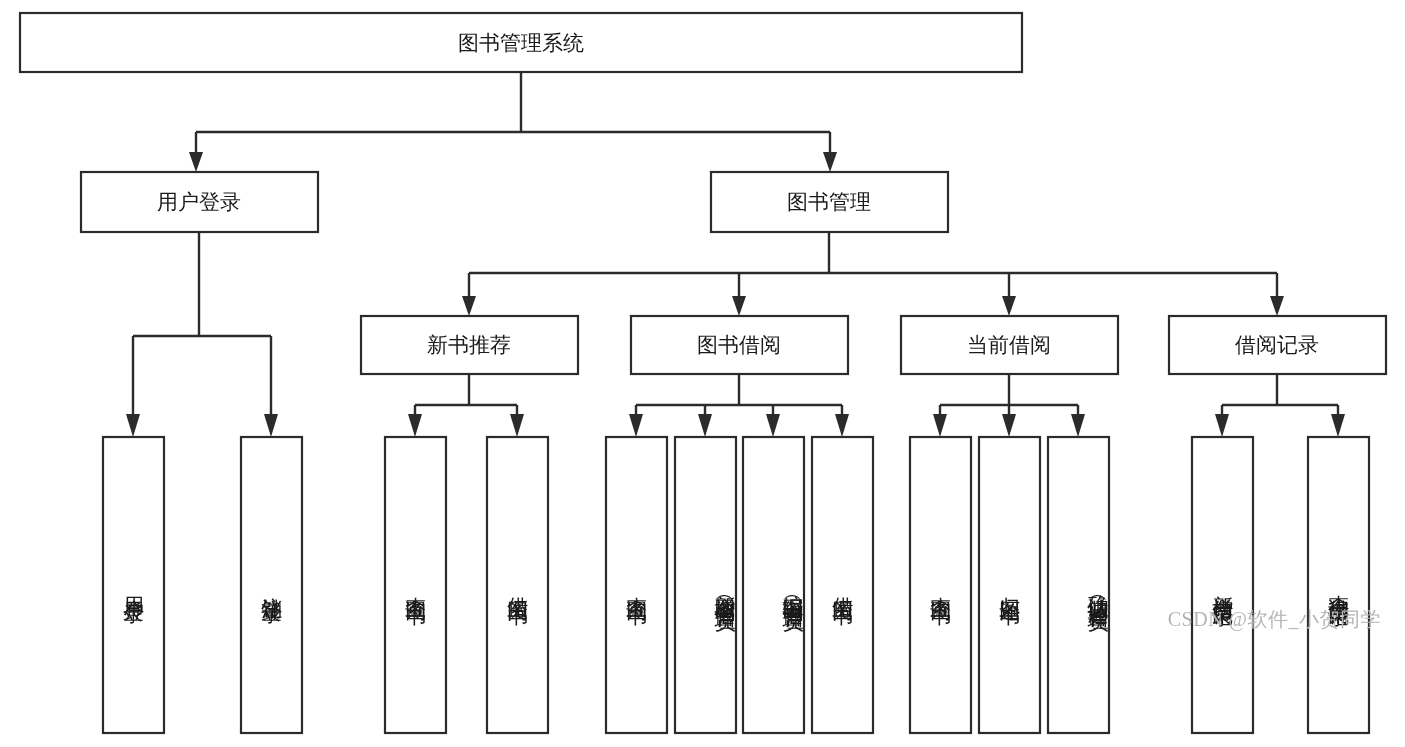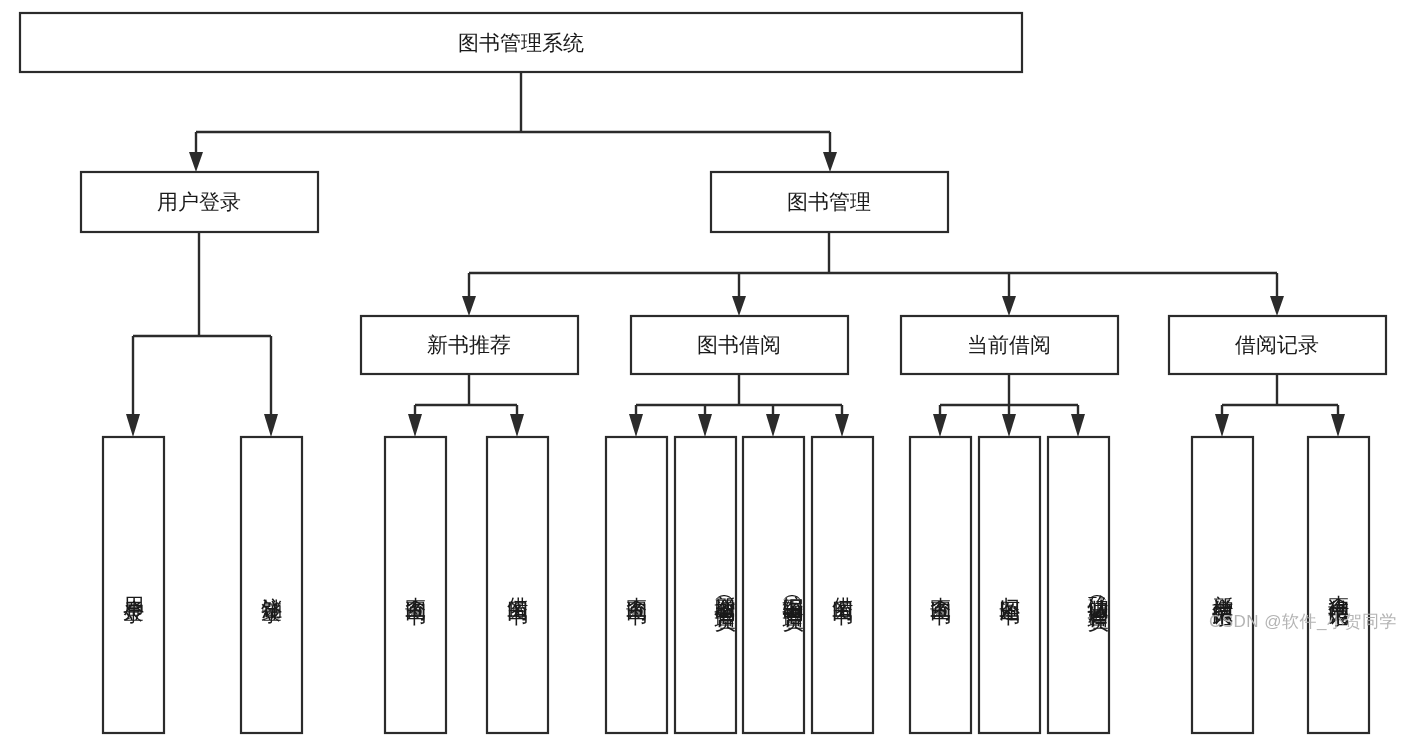--- a/index.html
+++ b/index.html
@@ -57,24 +57,24 @@
     font-size: 21px;
     color: #1a1a1a;
     line-height: 1.08;
     letter-spacing: 2.5px;
     white-space: nowrap;
     text-align: center;
     pointer-events: none;
   }
   .watermark {
     position: absolute;
-    right: 8px;
+    right: 24px;
     bottom: 4px;
-    font-family: Liberation Sans, sans-serif;
-    font-size: 17px;
+    font-family: Liberation Serif, serif;
+    font-size: 20px;
     color: #b4b4b4;
     white-space: nowrap;
     letter-spacing: 0.5px;
   }
 </style>
 </head>
 <body>
 
 <div id="diagram-root">
 

